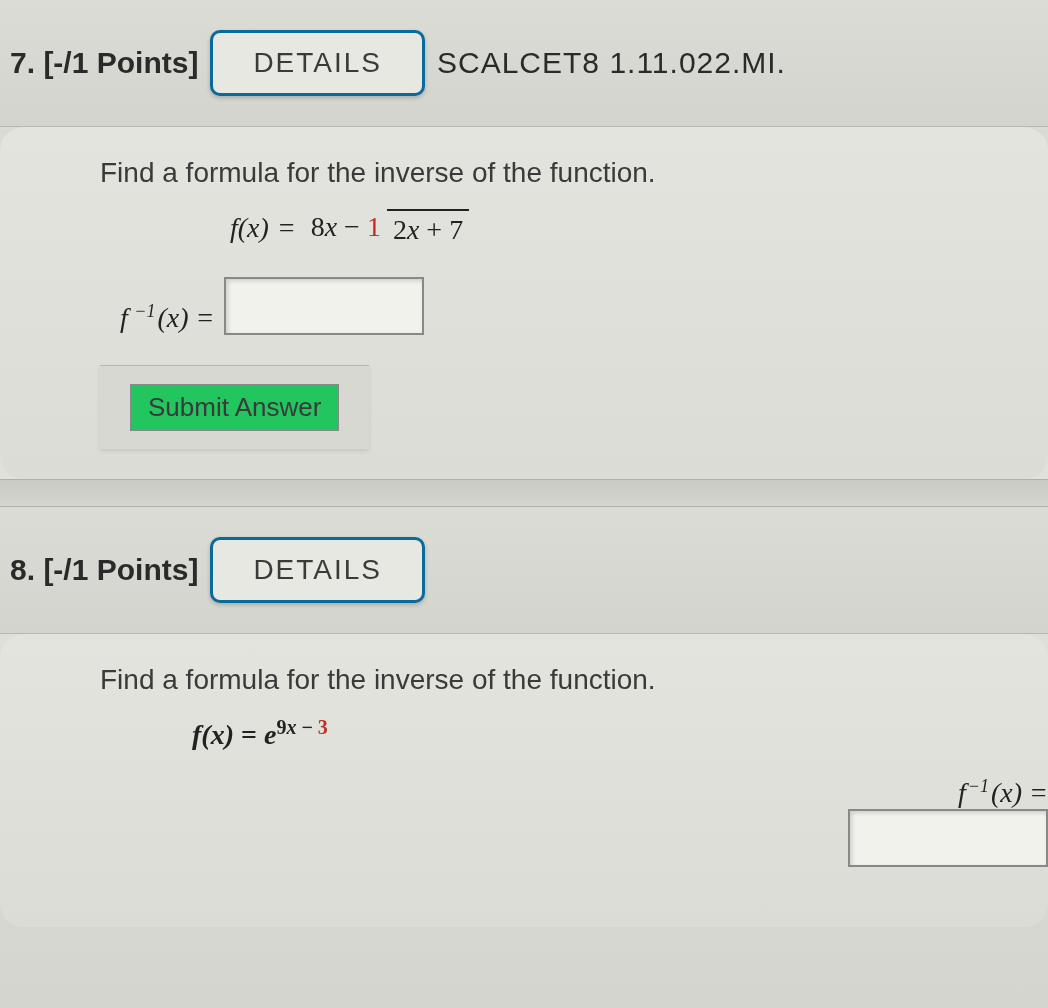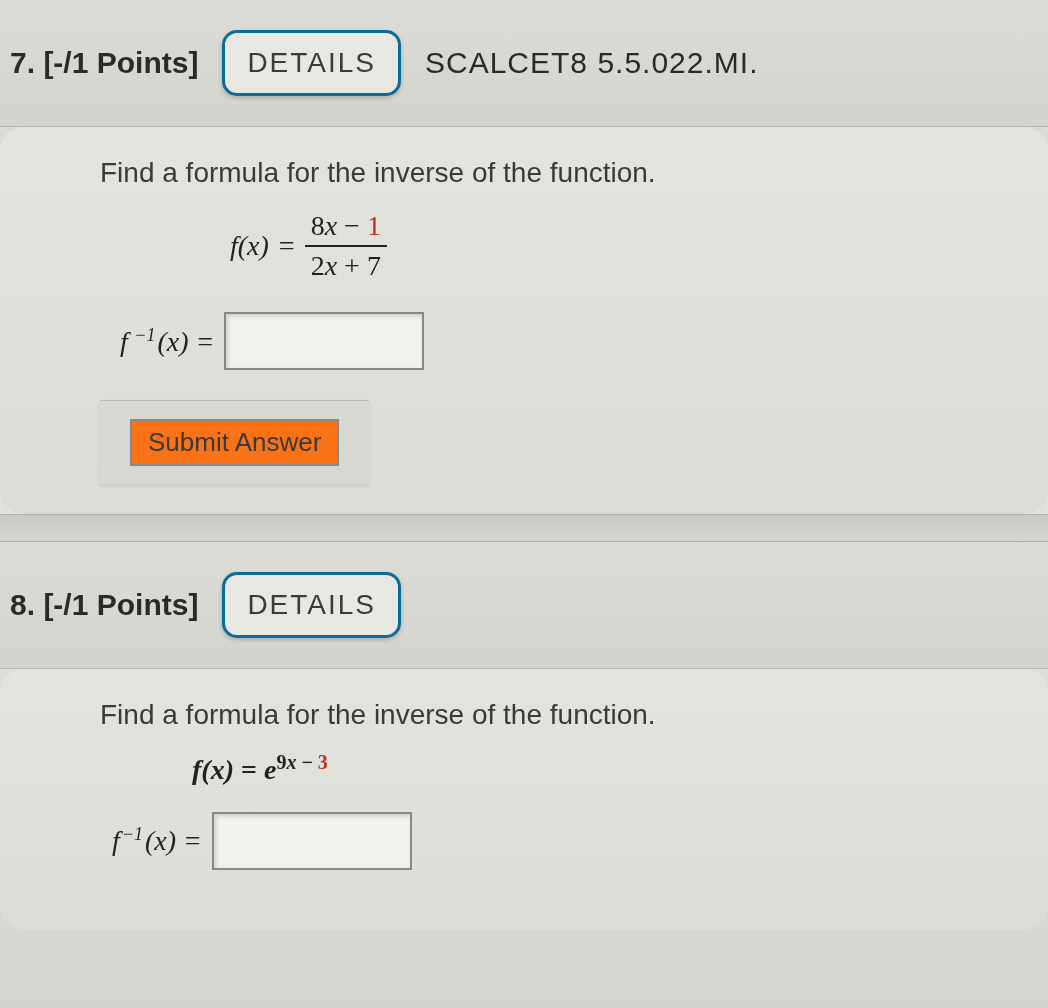--- a/index.html
+++ b/index.html
@@ -13,38 +13,38 @@
     color: #3a3a3a;
     overflow: hidden;
   }
   .question-block {
     width: 100%;
   }
   .question-header {
     display: flex;
     align-items: center;
     padding: 30px 10px 30px 10px;
-    gap: 24px;
+    gap: 12px;
     border-bottom: 1px solid #b8b8b2;
     background: linear-gradient(180deg, #dcdcd6 0%, #d4d4ce 100%);
   }
   .q-num-points {
     font-size: 30px;
     font-weight: bold;
     color: #2a2a2a;
     white-space: nowrap;
   }
   .details-btn {
     border: 3px solid #0a6a9a;
-    border-radius: 15px;
+    border-radius: 10px;
     background: #e8e8e2;
     color: #3a3a3a;
     font-size: 28px;
     letter-spacing: 2px;
-    padding: 14px 22px;
+    padding: 14px 40px;
     cursor: pointer;
     box-shadow: 0 2px 4px rgba(0,0,0,0.2);
   }
   .problem-code {
     font-size: 30px;
     color: #2a2a2a;
     letter-spacing: 1px;
     white-space: nowrap;
   }
   .question-body {
@@ -62,32 +62,32 @@
     align-items: center;
     font-size: 28px;
     font-style: italic;
     font-family: 'Times New Roman', serif;
     color: #222;
     margin: 10px 0 30px 130px;
   }
   .formula-row .eq { font-style: normal; margin: 0 10px; }
   .fraction {
     display: inline-flex;
-    flex-direction: column;
+    flex-direction: row;
     align-items: center;
     font-style: normal;
     font-family: 'Times New Roman', serif;
     line-height: 1.2;
   }
   .fraction .num { padding: 0 6px 2px 6px; }
   .fraction .den { border-top: 2px solid #222; padding: 2px 6px 0 6px; }
   .red-one { color: #c03020; }
   .answer-row {
     display: flex;
-    align-items: center;
+    align-items: flex-end;
     font-size: 28px;
     font-family: 'Times New Roman', serif;
     font-style: italic;
     color: #222;
     margin-left: 20px;
     margin-bottom: 30px;
   }
   .answer-row sup { font-size: 18px; margin: 0 2px; }
   .answer-input {
     width: 200px;
@@ -102,21 +102,21 @@
   .submit-area {
     background: #d8d8d2;
     padding: 18px 30px 18px 30px;
     border-top: 1px solid #b8b8b2;
     width: fit-content;
     box-shadow: 0 2px 4px rgba(0,0,0,0.1);
   }
   .submit-btn {
     font-size: 26px;
     padding: 6px 16px;
-    background: #f97316;
+    background: #22c55e;
     border: 2px solid #888;
     color: #3a3a3a;
     cursor: pointer;
   }
   .divider {
     height: 28px;
     background: linear-gradient(180deg, #cacac4 0%, #d6d6d0 100%);
     border-top: 1px solid #b0b0aa;
     border-bottom: 1px solid #b0b0aa;
   }
@@ -136,21 +136,21 @@
 </head>
 <body>
 
 <div class="question-block">
   <div class="question-header">
     <span class="q-num-points">
       <span>7.</span>
       <span>[-/1 Points]</span>
     </span>
     <button class="details-btn">DETAILS</button>
-    <span class="problem-code">SCALCET8 5.5.022.MI.</span>
+    <span class="problem-code">SCALCET8 1.11.022.MI.</span>
   </div>
 
   <div class="question-body">
     <div class="prompt">Find a formula for the inverse of the function.</div>
 
     <div class="formula-row">
       <span>f(x)</span>
       <span class="eq">=</span>
       <span class="fraction">
         <span class="num">
@@ -186,20 +186,20 @@
     <button class="details-btn">DETAILS</button>
   </div>
 
   <div class="question-body">
     <div class="prompt">Find a formula for the inverse of the function.</div>
 
     <div class="exp-formula">
       <span>f(x)</span><span style="font-style:normal"> = </span><span class="base-e">e</span><sup><span>9</span><span class="x">x</span><span> − </span><span class="three-red">3</span></sup>
     </div>
 
-    <div class="answer-row" style="margin-left:12px;">
+    <div class="answer-row" style="margin-left:6px;flex-direction:column;">
       <span>
         <span>f</span><sup>−1</sup><span style="font-style:italic">(x) =</span>
       </span>
       <input class="answer-input" type="text" value="" style="">
     </div>
   </div>
 </div>
 
 </body></html>

